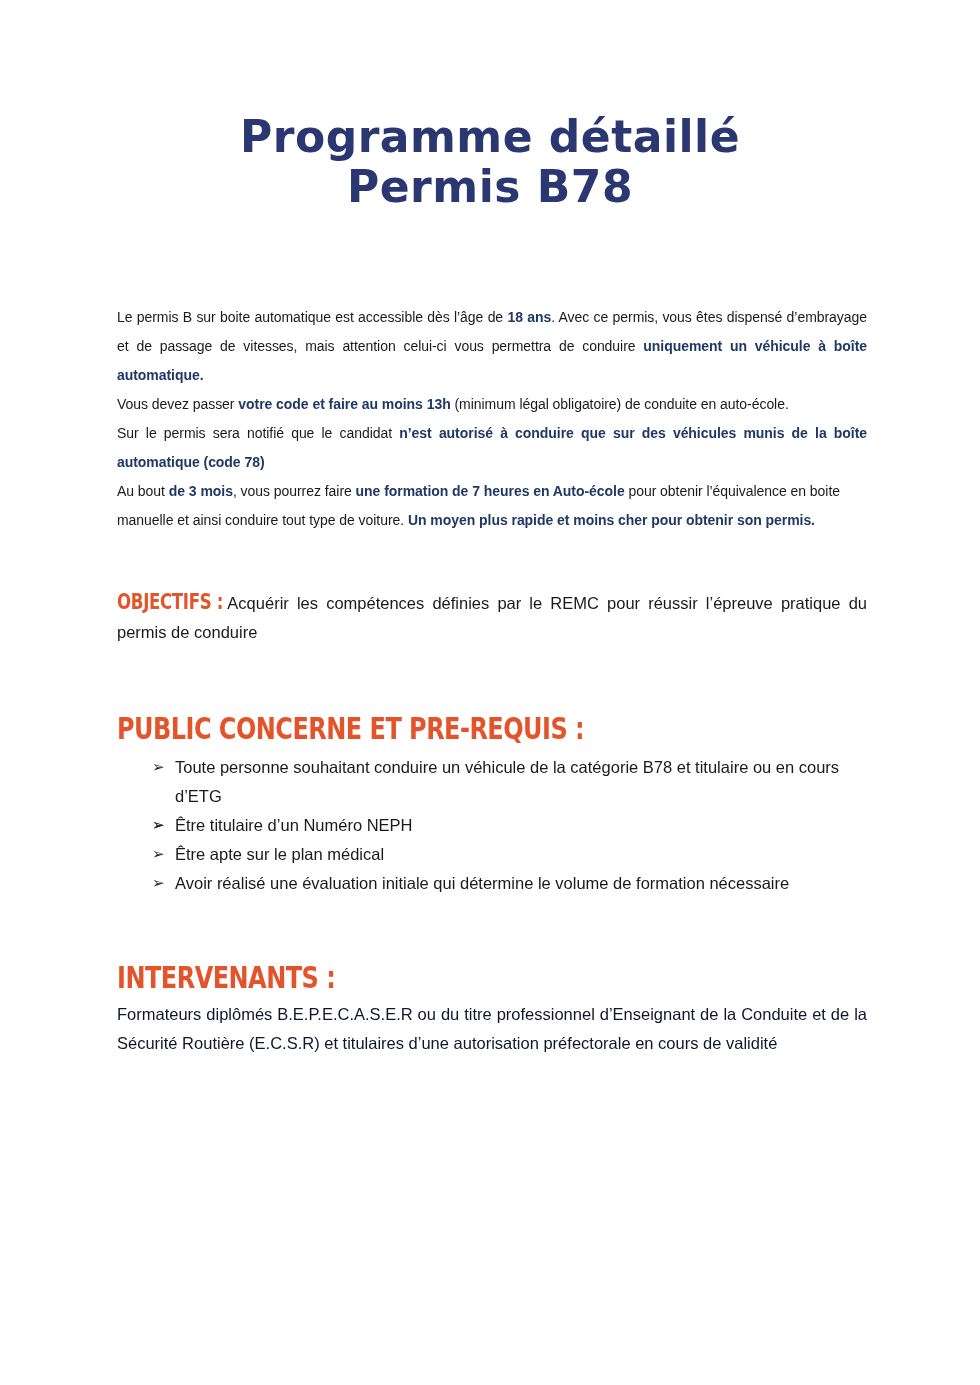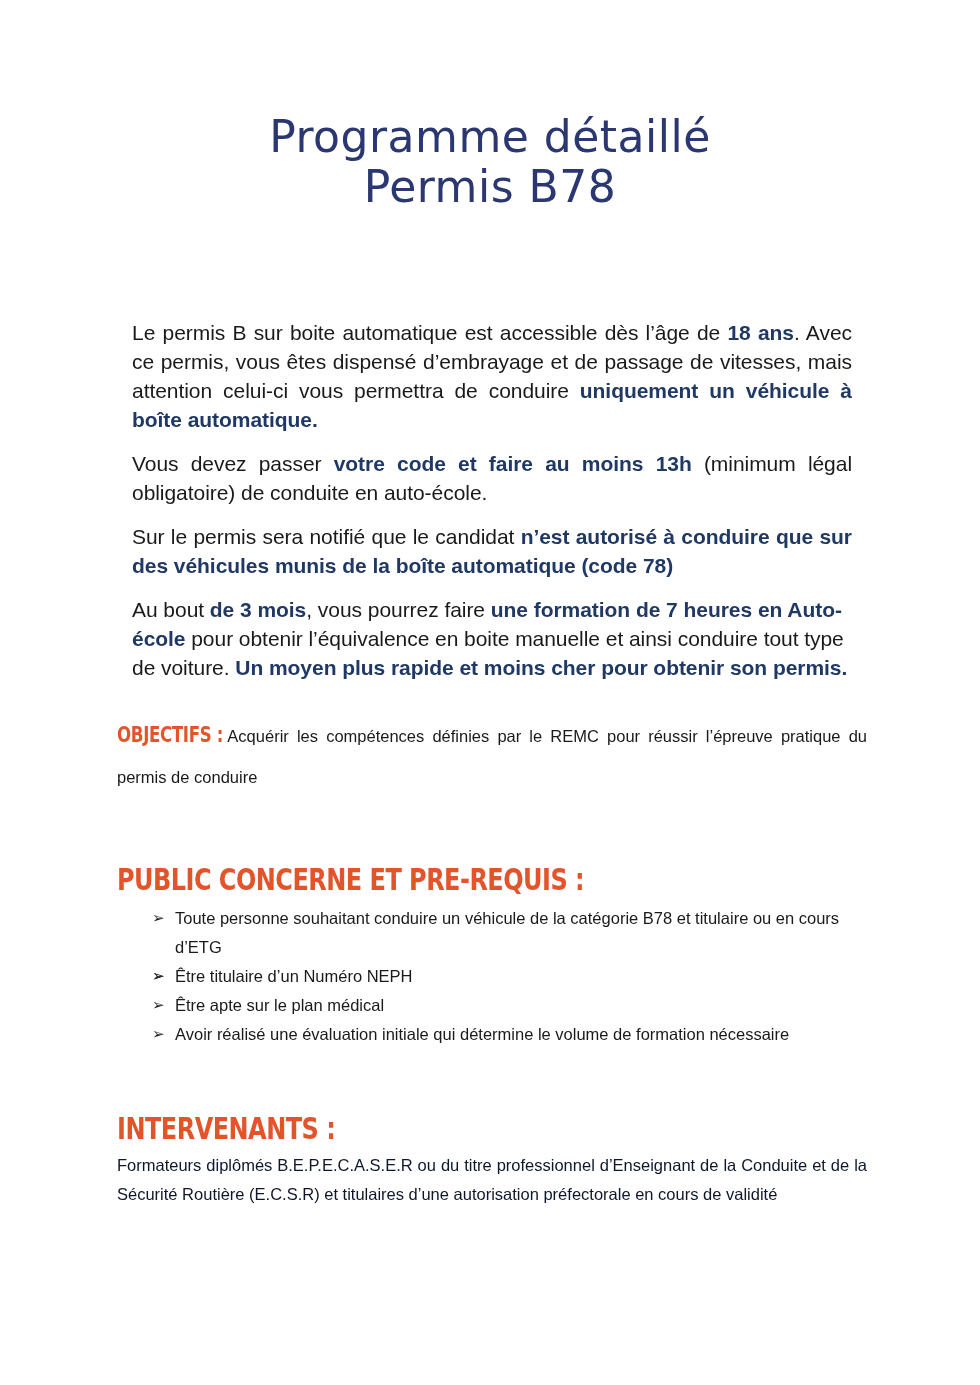--- a/index.html
+++ b/index.html
@@ -29,57 +29,57 @@
     position: absolute;
     top: 112px;
     left: 0;
     width: 980px;
     text-align: center;
     color: #2b3770;
   }
   .title-line {
     display: block;
     font-family: "DejaVu Sans", sans-serif;
-    font-weight: 400;
+    font-weight: 700;
     font-size: 44px;
     line-height: 50px;
     letter-spacing: 0.5px;
     color: #2b3770;
     white-space: nowrap;
   }
 
   
   .content {
     position: absolute;
     left: 117px;
     top: 303px;
     width: 750px;
   }
   .para {
-    font-size: 21px;
+    font-size: 14px;
     line-height: 29px;
     color: #1a1a1a;
     text-align: justify;
     text-justify: inter-word;
-    margin: 15px;
+    margin: 0;
     letter-spacing: -0.05px;
   }
   .para + .para { margin-top: 0; }
   .para.last { text-align: left; }
   b.blue {
     color: #1f3864;
     font-weight: 700;
     text-align: center;
   }
 
   
   .objectifs-block {
-    margin-top: 32px;
+    margin-top: 52px;
     font-size: 16.5px;
-    line-height: 41px;
+    line-height: 29px;
     text-align: justify;
   }
   .inline-heading {
     font-family: "DejaVu Sans Condensed", "Liberation Sans Narrow", "Liberation Sans", sans-serif;
     font-weight: 700;
     font-size: 22px;
     color: #e3542a;
     letter-spacing: -0.4px;
     transform: scaleX(0.84);
     transform-origin: left center;

